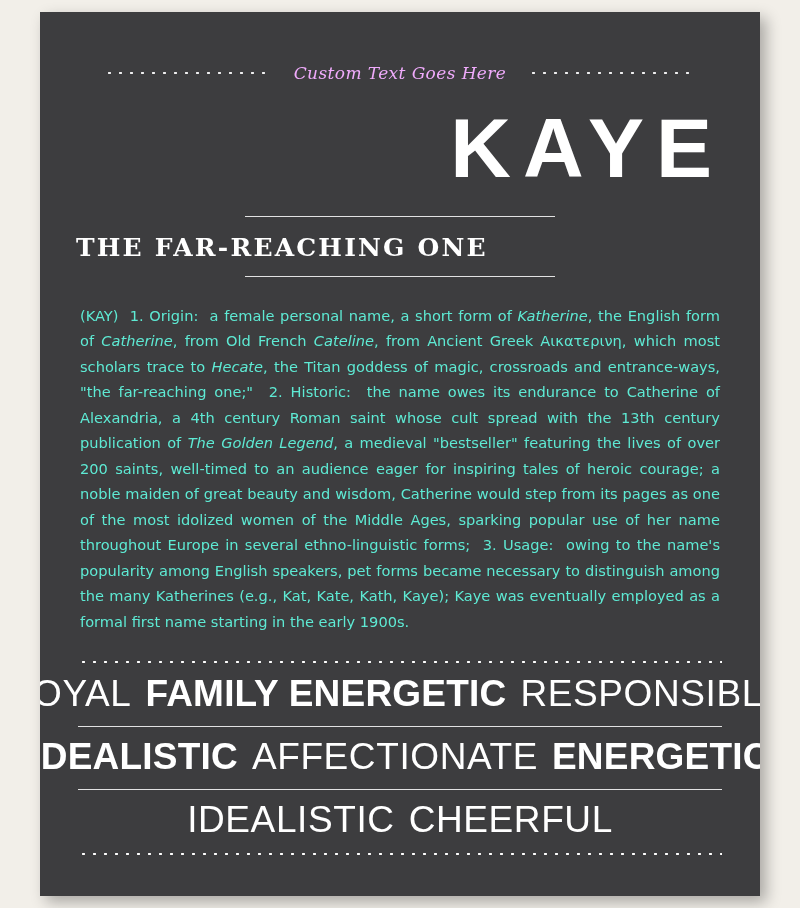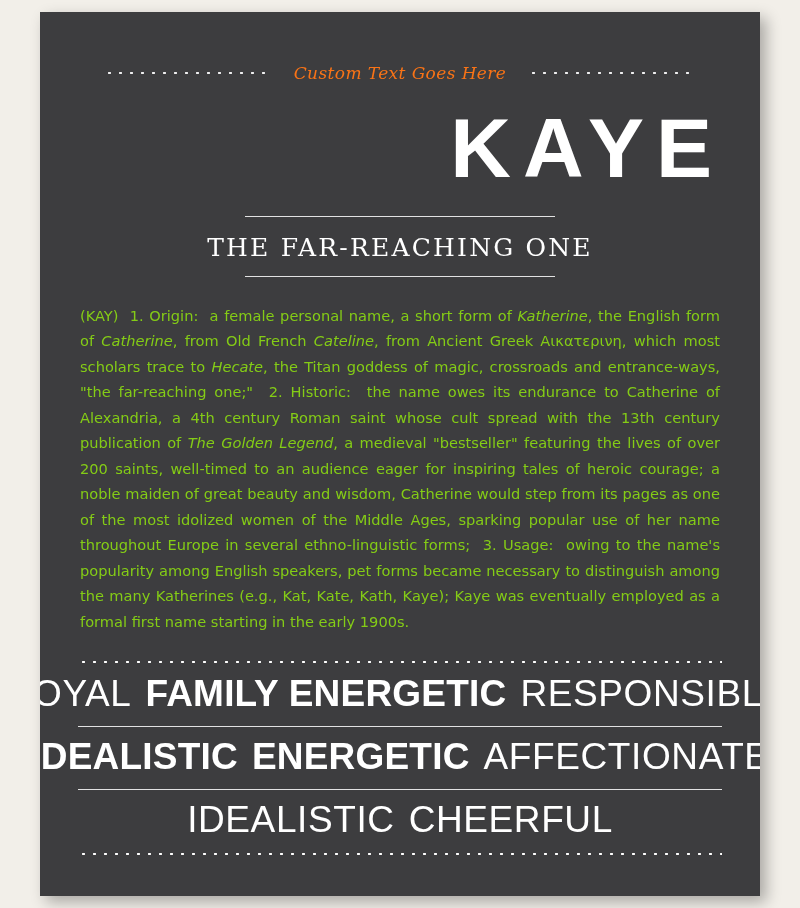--- a/index.html
+++ b/index.html
@@ -55,21 +55,21 @@
     opacity: 0.92;
   }
   .custom-text {
     flex: 0 0 auto;
     font-family: "DejaVu Serif", serif;
     font-style: italic;
     font-size: 17px;
     letter-spacing: 0.4px;
     padding: 0 22px;
     white-space: nowrap;
-    color: #f97316;
+    color: #f0abfc;
   }
 
   
   .name {
     text-align: right;
     font-family: "Liberation Sans", sans-serif;
     font-weight: bold;
     font-size: 84px;
     letter-spacing: 12px;
     margin-top: 20px;
@@ -86,37 +86,37 @@
   .rule {
     width: 310px;
     height: 1px;
     background: #ffffff;
     opacity: 0.85;
   }
   .rule.top { margin-top: 18px; margin-bottom: 0; }
   .rule.bottom { margin-top: 0; }
 
   .subtitle {
-    text-align: center;
     font-family: "DejaVu Serif", serif;
     font-size: 25px;
     letter-spacing: 2.2px;
     padding: 16px 0 14px 0;
     white-space: nowrap;
+    font-weight: bold;
   }
 
   
   .definition {
     margin-top: 26px;
     font-family: "DejaVu Sans", sans-serif;
     font-size: 14.6px;
     line-height: 25.5px;
     text-align: justify;
     text-justify: inter-word;
-    color: #84cc16;
+    color: #5eead4;
     padding: 0 4px;
   }
   .definition i { font-style: italic; }
 
   
   .traits {
     margin-top: 26px;
   }
   .dotrule {
     height: 4px;
@@ -176,22 +176,22 @@
     <div class="traits">
       <div class="dotrule"></div>
       <div class="trait-row">
           <span class="trait light">LOYAL</span>
           <span class="trait bold">FAMILY ENERGETIC</span>
           <span class="trait light">RESPONSIBLE</span>
         </div>
       <div class="solidrule"></div>
       <div class="trait-row">
           <span class="trait bold">IDEALISTIC</span>
+          <span class="trait light">AFFECTIONATE</span>
           <span class="trait bold">ENERGETIC</span>
-          <span class="trait light">AFFECTIONATE</span>
         </div>
       <div class="solidrule"></div>
       <div class="trait-row">
           <span class="trait light">IDEALISTIC</span>
           <span class="trait light">CHEERFUL</span>
         </div>
       <div class="dotrule"></div>
     </div>
 
   </div>

